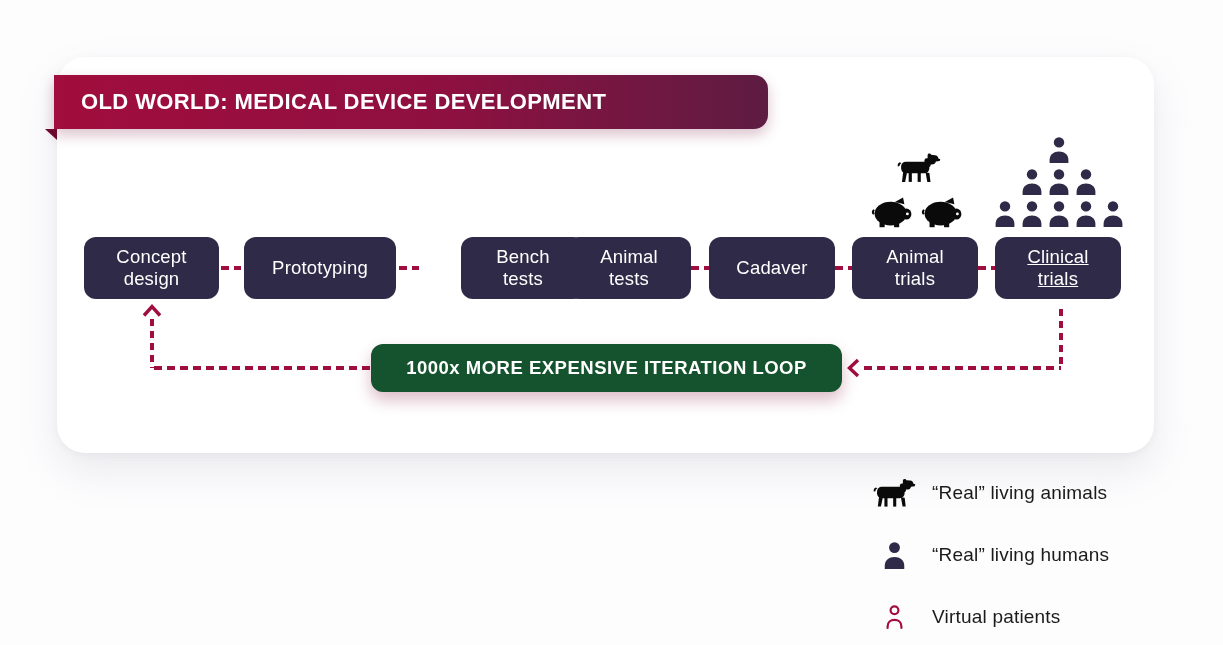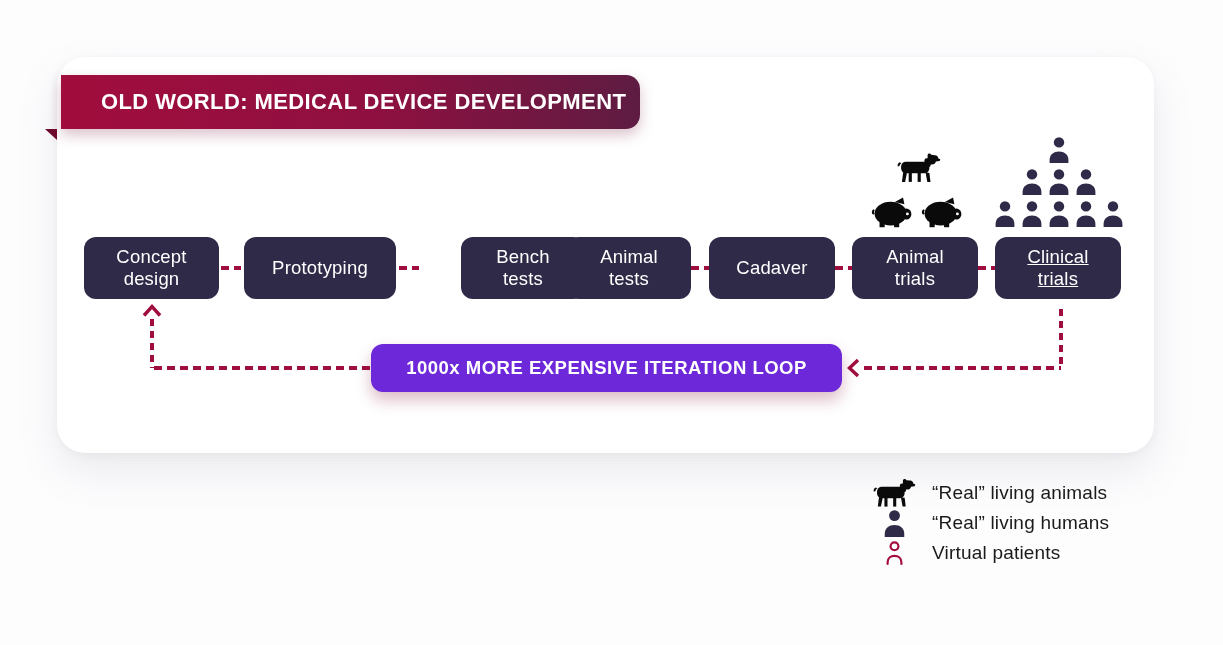--- a/index.html
+++ b/index.html
@@ -7,24 +7,24 @@
     position:relative;width:1223px;height:645px;overflow:hidden;
     background:#fdfdfe;
     font-family:"Liberation Sans", sans-serif;
   }
   .card{
     position:absolute;left:57px;top:57px;width:1097px;height:396px;
     background:#ffffff;border-radius:28px;
     box-shadow:0 18px 40px rgba(120,120,140,0.14), 0 2px 10px rgba(0,0,0,0.04);
   }
   .banner{
-    position:absolute;left:61px;top:75px;width:579px;height:54px;
+    position:absolute;left:54px;top:75px;width:714px;height:54px;
     background:linear-gradient(90deg,#A10D3D 0%, #8E1040 55%, #5E1C42 100%);
     border-radius:0 14px 14px 0;
-    display:flex;align-items:center;padding-left:40px;box-sizing:border-box;
+    display:flex;align-items:center;padding-left:27px;box-sizing:border-box;
     color:#ffffff;font-size:22px;font-weight:700;letter-spacing:0.4px;
     box-shadow:0 6px 14px rgba(110,10,50,0.25);
     z-index:3;
   }
   .banner-fold{
     position:absolute;left:45px;top:129px;width:0;height:0;
     border-top:11px solid #6E0A2E;border-left:12px solid transparent;
     z-index:2;
   }
   .stage{
@@ -39,36 +39,36 @@
     position:absolute;height:4px;
     background:repeating-linear-gradient(90deg,#A00D3F 0 8px,transparent 8px 13px);
   }
   .vdash{
     position:absolute;width:3.5px;
     background:repeating-linear-gradient(180deg,#A00D3F 0 7px,transparent 7px 12px);
   }
   .gapdash{top:266px;width:20px;}
   .loop-badge{
     position:absolute;left:371px;top:344px;width:471px;height:48px;
-    background:#6d28d9;border-radius:12px;
+    background:#14532d;border-radius:12px;
     display:flex;align-items:center;justify-content:center;
     color:#ffffff;font-size:18.5px;font-weight:700;letter-spacing:0.5px;
     box-shadow:0 8px 16px rgba(130,10,50,0.28);
     z-index:2;
   }
   .icon{display:block;}
   .animal-group{position:absolute;z-index:2;color:#0A0A0A;}
   .pyramid{
     position:absolute;left:993px;top:137px;width:132px;z-index:2;
     display:flex;flex-direction:column;align-items:center;gap:6px;color:#2E2A47;
   }
   .pyr-row{display:flex;gap:3px;}
   .legend{
     position:absolute;left:870px;top:478px;
-    display:flex;flex-direction:column;gap:0;
+    display:flex;flex-direction:column;gap:32px;
   }
   .legend-row{display:flex;align-items:center;height:30px;}
   .legend-ico{width:48px;display:flex;align-items:center;justify-content:center;}
   .legend-label{margin-left:14px;font-size:19px;color:#1B1B1B;letter-spacing:0.2px;}
   .cow-black{color:#0A0A0A;}
   .person-navy{color:#2E2A47;}
   .person-crimson{color:#A50D3F;}
   svg{display:block;}
 </style>
 </head>

